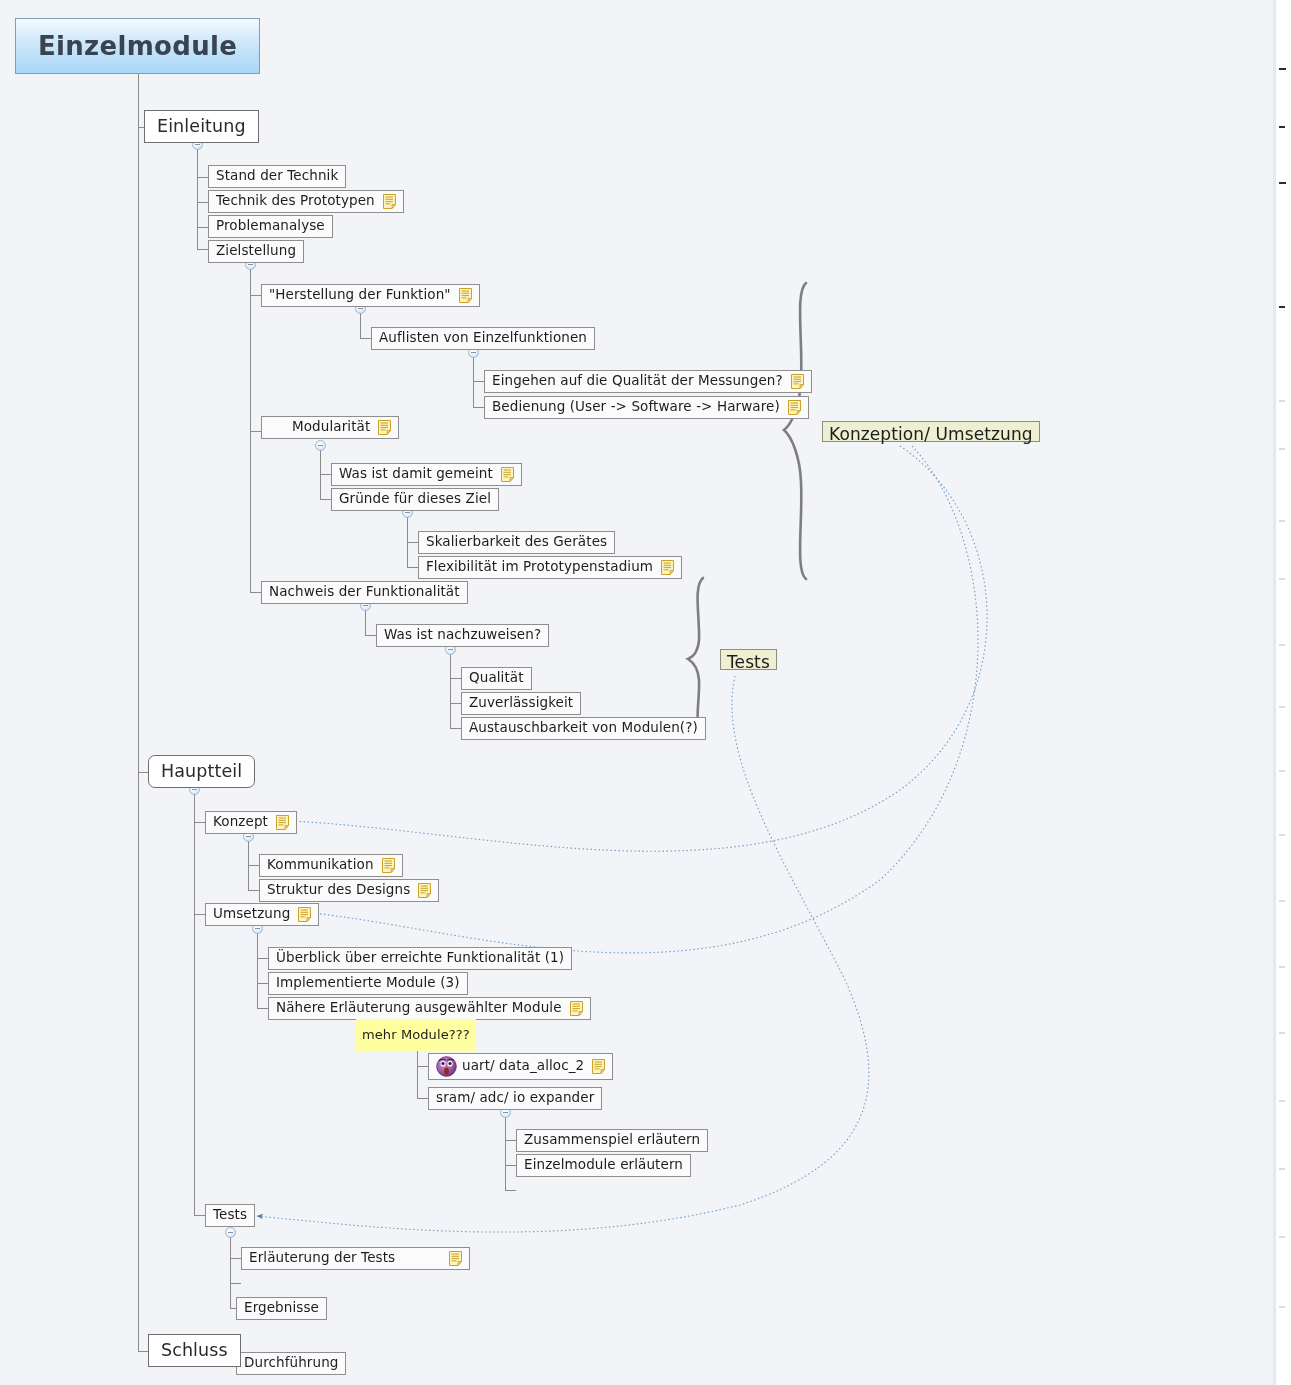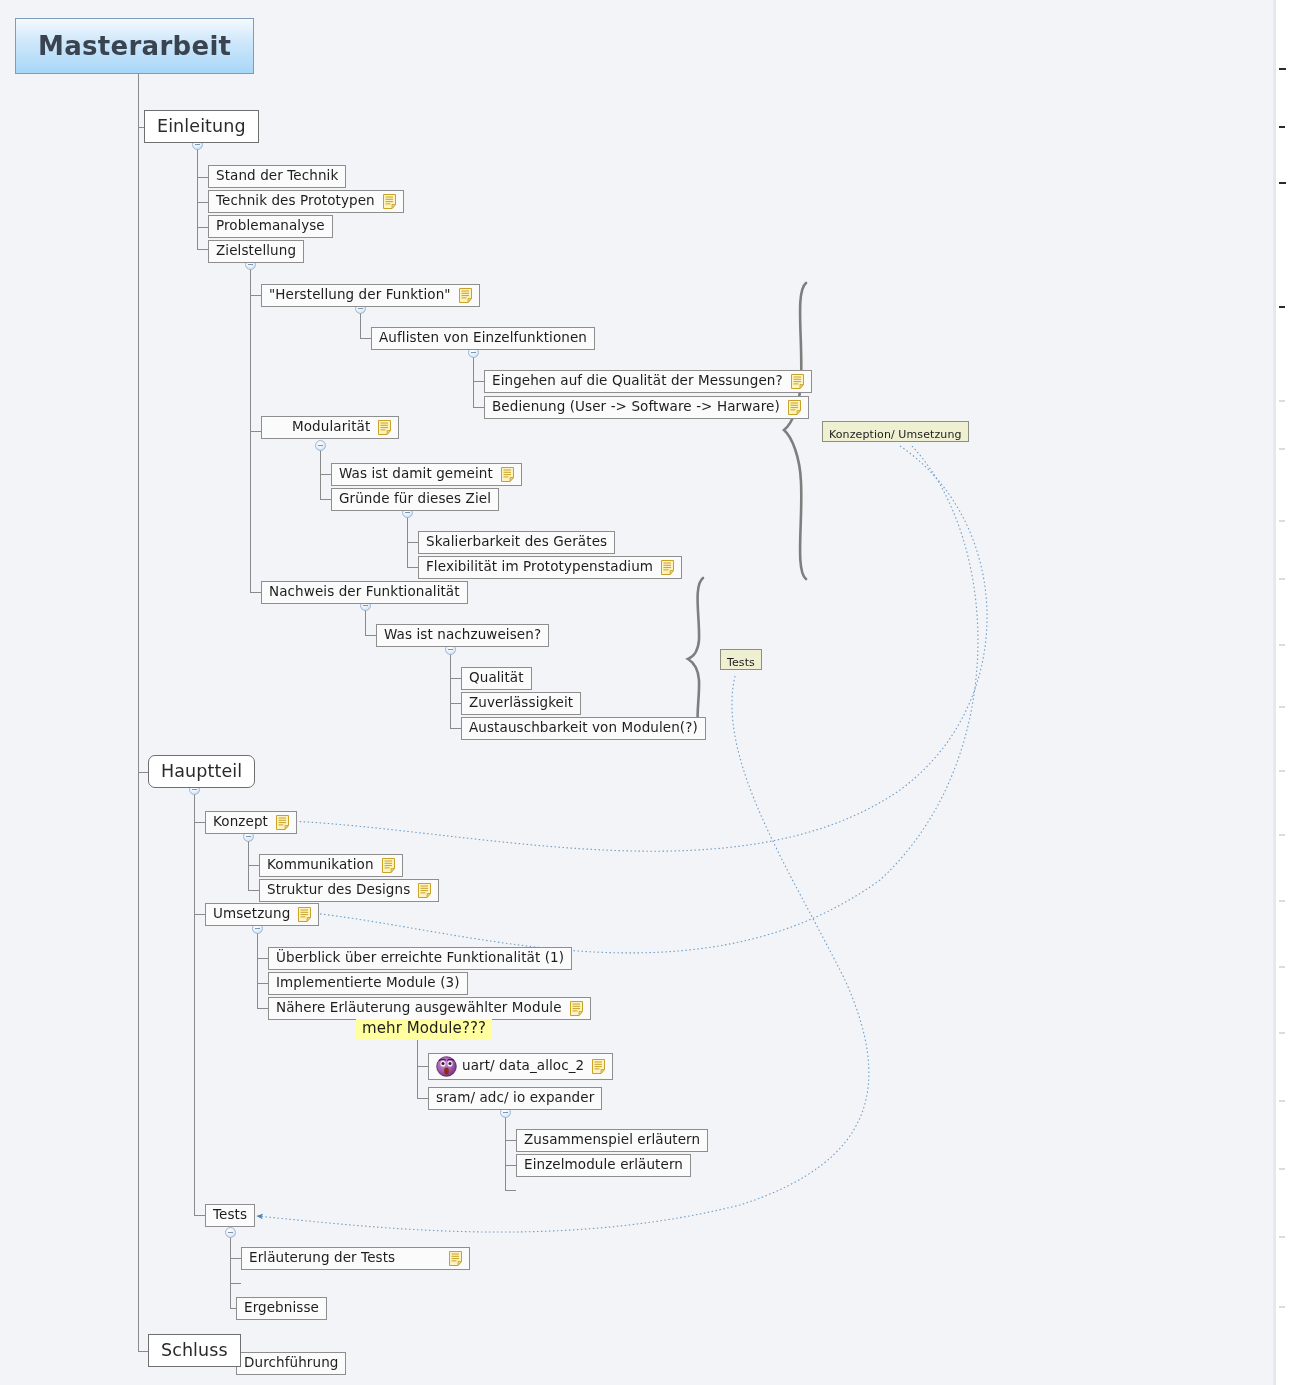--- a/index.html
+++ b/index.html
@@ -77,27 +77,27 @@
     border: 1px solid #6f6f6f;
     font-size: 17.5px;
     height: 33px;
     padding: 0 12px;
     color: #2a2a2a;
   }
   .node.yellow {
     background: #ffffa0;
     border: 1px solid #ffffa0;
     padding: 2px 5px 3px 5px;
-    height: 20px;
-    font-size: 15px;
+    height: 32px;
+    font-size: 13px;
   }
   .node.cloudlabel {
     background: #efefd2;
     border: 1px solid #8e8e80;
-    font-size: 11px;
+    font-size: 17px;
     height: 21px;
     padding: 8px 6px 3px 6px;
   }
 
   
   .note-icon {
     display: inline-block;
     width: 13px; height: 15px;
     margin-left: 8px;
     flex: 0 0 auto;
@@ -236,21 +236,21 @@
   <div class="toggle" style="left:360px;top:600px;"></div>
   <div class="toggle" style="left:445px;top:644px;"></div>
   <div class="toggle" style="left:189px;top:784px;"></div>
   <div class="toggle" style="left:243px;top:831px;"></div>
   <div class="toggle" style="left:252px;top:923px;"></div>
   <div class="toggle" style="left:412px;top:1022px;"></div>
   <div class="toggle" style="left:500px;top:1107px;"></div>
   <div class="toggle" style="left:225px;top:1227px;"></div>
 
   <div class="node root" style="left:15px;top:18px;">
-    <span class="nlabel">Masterarbeit</span>
+    <span class="nlabel">Einzelmodule</span>
   </div>
 
   <div class="node level1" style="left:144px;top:110px;">
     <span class="nlabel">Einleitung</span>
   </div>
 
   <div class="node" style="left:208px;top:165px;">
     <span class="nlabel">Stand der Technik</span>
   </div>
 

